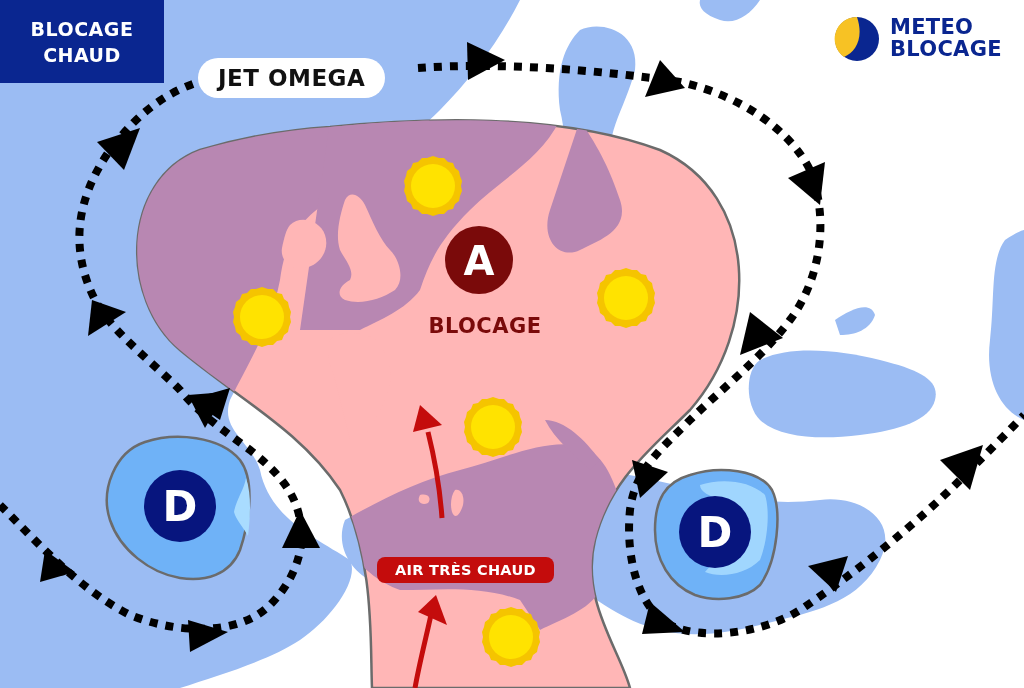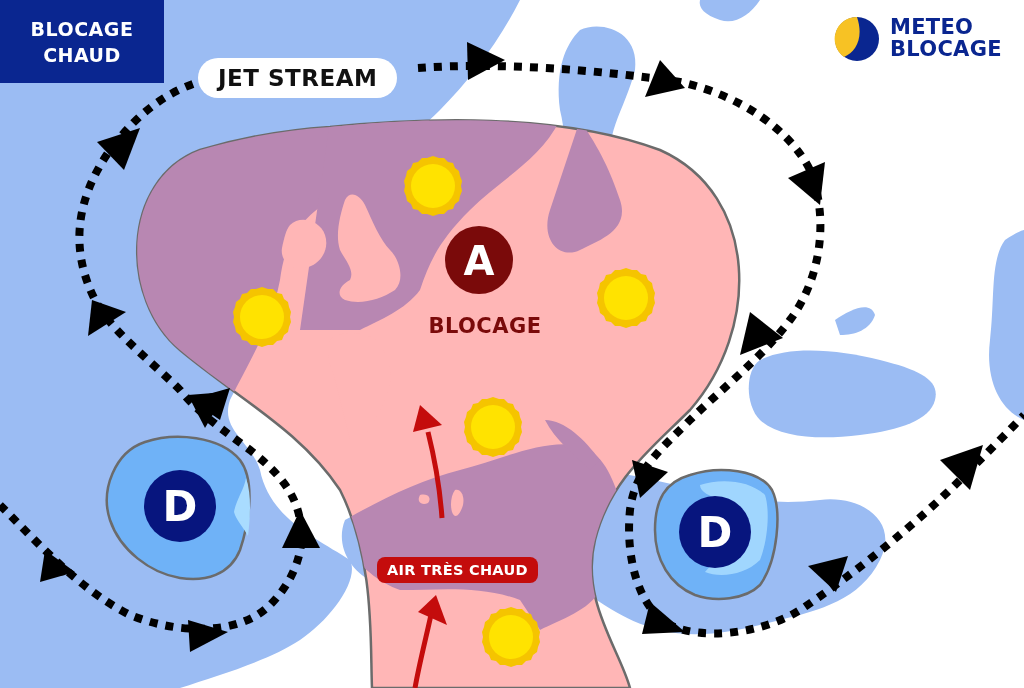--- a/index.html
+++ b/index.html
@@ -7,21 +7,21 @@
     .stage { position: relative; width: 1024px; height: 688px; overflow: hidden; }
     svg.map { position: absolute; left: 0; top: 0; }
     .title-box { position: absolute; left: 0; top: 0; width: 164px; height: 83px; background: #0a2690; color: #fff; display: flex; flex-direction: column; align-items: center; justify-content: center; font-weight: bold; font-size: 19px; line-height: 26px; letter-spacing: 0.5px; }
     .logo { position: absolute; left: 834px; top: 16px; display: flex; align-items: flex-start; gap: 10px; }
     .logo-mark { width: 46px; height: 46px; }
     .logo-text { color: #0a2690; font-weight: bold; font-size: 21px; line-height: 22px; letter-spacing: 0.3px; }
     .logo-text span { display: block; }
     .jet-label { position: absolute; left: 198px; top: 58px; height: 40px; padding: 0 20px; background: #fff; border-radius: 20px; display: flex; align-items: center; font-weight: bold; font-size: 23px; color: #111; letter-spacing: 0.5px; }
     .high-label { position: absolute; left: 300px; top: 310px; width: 370px; text-align: center; color: #7a0a0a; font-weight: bold; font-size: 21px; line-height: 33px; letter-spacing: 0.5px; }
     .high-label span { display: block; }
-    .hot-air { position: absolute; left: 377px; top: 557px; height: 26px; padding: 0 10px; border-radius: 8px; background: #c40c0c; color: #fff; font-weight: bold; font-size: 14.5px; display: flex; align-items: center; letter-spacing: 0.3px; }
+    .hot-air { position: absolute; left: 377px; top: 557px; height: 26px; padding: 0 18px; border-radius: 8px; background: #c40c0c; color: #fff; font-weight: bold; font-size: 14.5px; display: flex; align-items: center; letter-spacing: 0.3px; }
     .badge-letter { font-weight: bold; fill: #fff; font-family: "DejaVu Sans", sans-serif; }
   </style>
 </head>
 <body>
 
 <div class="stage">
   <svg class="map" width="1024" height="688" viewBox="0 0 1024 688">
     <defs>
       <clipPath id="highClip">
         <path d="M 330 127 C 420 118 560 112 660 150 C 760 195 760 330 690 410 C 650 450 610 480 595 540 C 580 600 620 650 630 688 L 372 688 C 370 640 375 560 340 490 C 300 430 240 400 180 350 C 120 300 120 180 200 150 C 240 138 285 130 330 127 Z"></path>
@@ -133,20 +133,20 @@
       <circle cx="23" cy="23" r="22" fill="#0a2690"></circle>
       <path d="M 23 1 A 22 22 0 0 0 10 41 C 22 36 30 22 23 1 Z" fill="#f7c224"></path>
       <path d="M 23 1 A 22 22 0 1 0 10 41 C 26 38 34 20 23 1 Z" fill="#f7c224" opacity="0"></path>
     </svg>
     <div class="logo-text">
       <span>METEO</span>
       <span>BLOCAGE</span>
     </div>
   </div>
 
-  <div class="jet-label">JET STREAM</div>
+  <div class="jet-label">JET OMEGA</div>
 
   <div class="high-label">
     <span>BLOCAGE</span>
   </div>
 
   <div class="hot-air">AIR TRÈS CHAUD</div>
 </div>
 
 </body></html>

